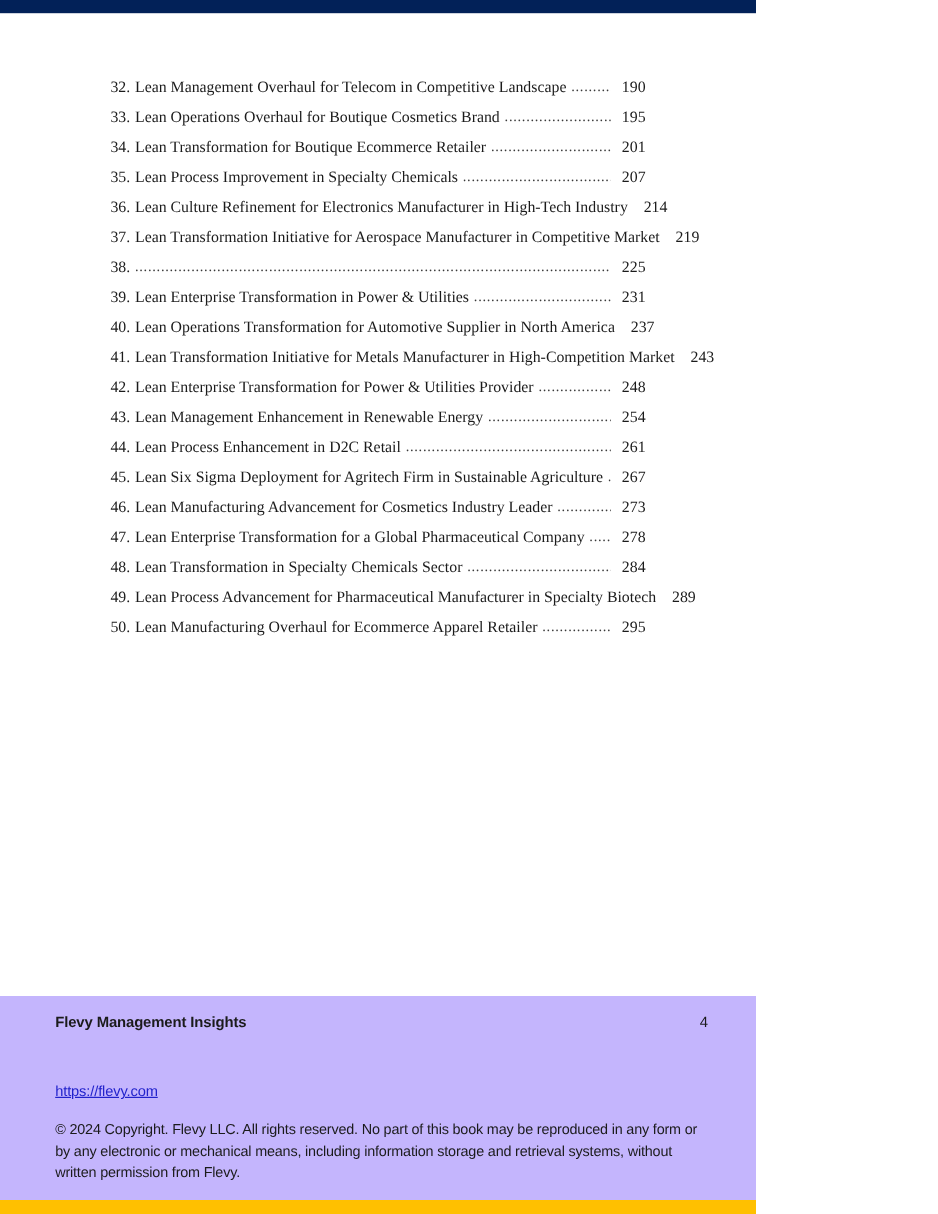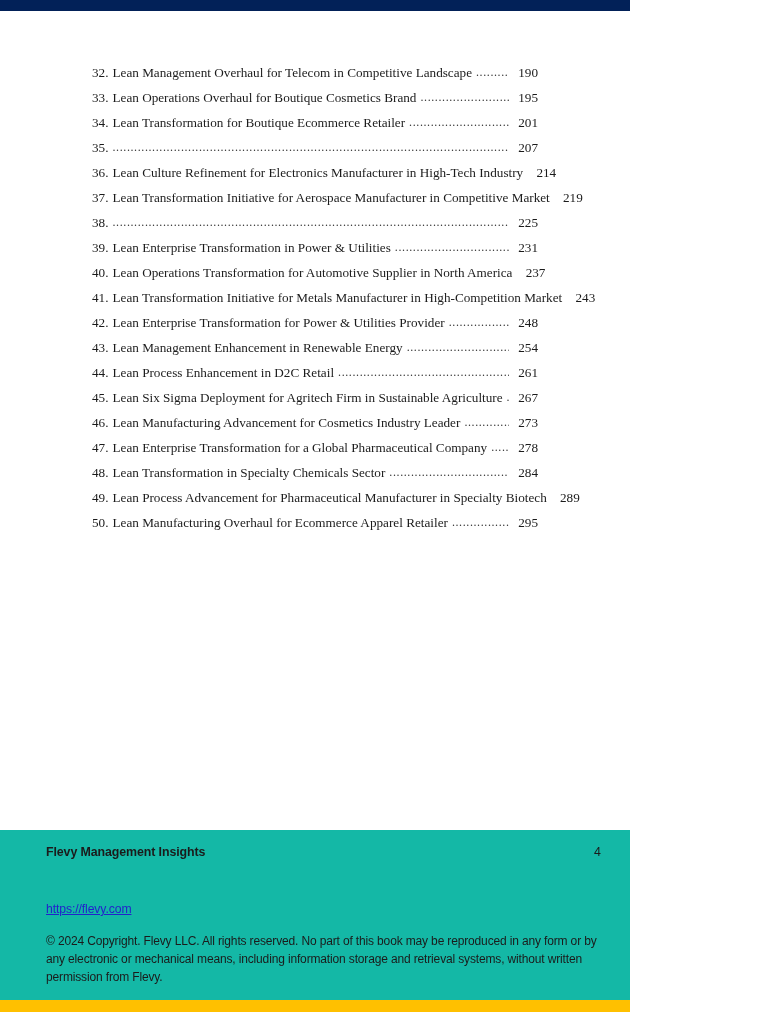--- a/index.html
+++ b/index.html
@@ -68,22 +68,22 @@
     top: -1px;
   }
   .toc-page {
     flex: 0 0 auto;
     padding-left: 3px;
     text-align: right;
     min-width: 26px;
   }
   .footer {
     flex: 0 0 auto;
-    background: #14b8a6;
-    padding: 15px 29px 14px 46px;
+    background: #c4b5fd;
+    padding: 15px 40px 14px 46px;
     box-sizing: border-box;
     font-family: "Liberation Sans", sans-serif;
   }
   .footer-top {
     display: flex;
     justify-content: space-between;
     align-items: flex-start;
   }
   .footer-brand-block {
     display: flex;
@@ -144,20 +144,21 @@
           <span class="toc-page">195</span>
         </li>
         <li class="toc-entry">
           <span class="toc-num">34.</span>
           <span class="toc-title">Lean Transformation for Boutique Ecommerce Retailer</span>
           <span class="toc-dots">...............................................................................................................................................................</span>
           <span class="toc-page">201</span>
         </li>
         <li class="toc-entry">
           <span class="toc-num">35.</span>
+          <span class="toc-title">Lean Process Improvement in Specialty Chemicals</span>
           <span class="toc-dots">...............................................................................................................................................................</span>
           <span class="toc-page">207</span>
         </li>
         <li class="toc-entry">
           <span class="toc-num">36.</span>
           <span class="toc-title">Lean Culture Refinement for Electronics Manufacturer in High-Tech Industry</span>
           <span class="toc-dots">...............................................................................................................................................................</span>
           <span class="toc-page">214</span>
         </li>
         <li class="toc-entry">

